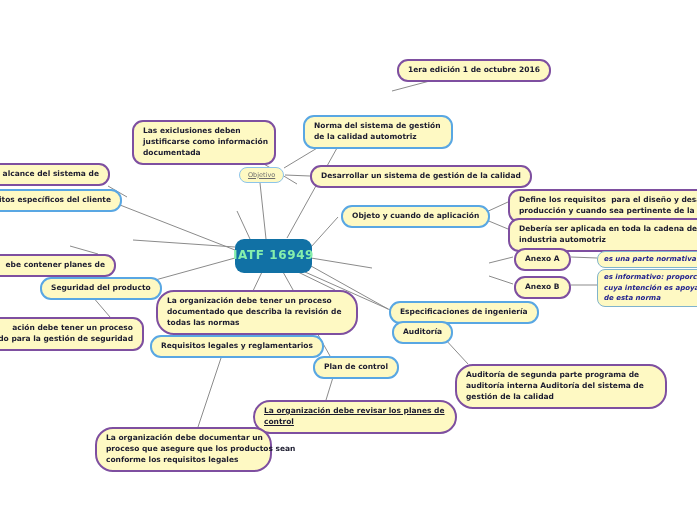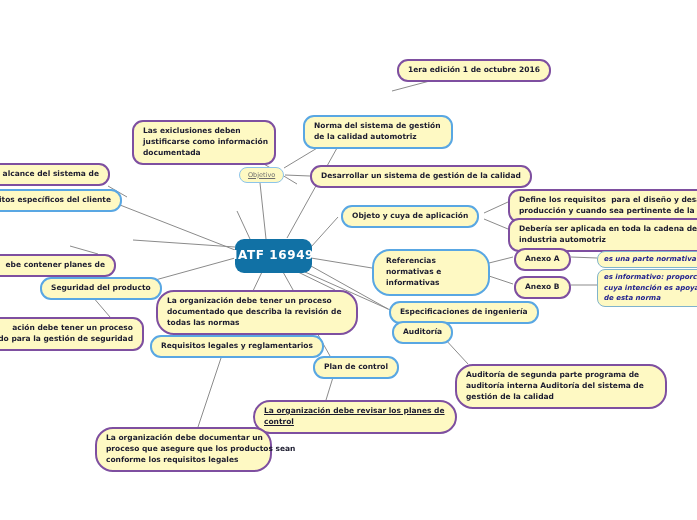--- a/index.html
+++ b/index.html
@@ -23,21 +23,21 @@
     line-height:1.45;
     padding:4px 9px;
     white-space:pre;
   }
   .topic{border-color:#59a7e3;}
   .detail{border-color:#7e4fa0;}
   .cut-left{text-align:right;}
   .center-node{
     background:#1171a5;
     border:none;
-    color:#ffffff;
+    color:#86efac;
     font-size:12px;
     letter-spacing:0.6px;
     border-radius:9px;
     display:flex;align-items:center;justify-content:center;
     padding:0;
   }
   .small-node{
     border:1.5px solid #8cc4ea;
     border-radius:8px;
     color:#6e6e6e;
@@ -106,38 +106,35 @@
 
   <div class="node detail cut-left" style="left:-82px;top:163px;width:192px;">l alcance del sistema de</div>
 
   <div class="node topic cut-left" style="left:-60px;top:189px;width:182px;">quisitos específicos del cliente</div>
 
   <div class="node small-node" style="left:239px;top:167px;text-decoration:underline;">Objetivo</div>
 
   <div class="node detail" style="left:310px;top:165px;">Desarrollar un sistema de gestión de la calidad</div>
 
 
-  <div class="node topic" style="left:341px;top:205px;">Objeto y cuya de aplicación</div>
+  <div class="node topic" style="left:341px;top:205px;">Objeto y cuando de aplicación</div>
 
   <div class="node detail" style="left:508px;top:189px;width:280px;">Define los requisitos  para el diseño y desarrollo
 producción y cuando sea pertinente de la industria</div>
 
   <div class="node detail" style="left:508px;top:218px;width:280px;">Debería ser aplicada en toda la cadena de suministro
 industria automotriz</div>
 
 
   <div class="node detail cut-left" style="left:-72px;top:254px;width:188px;">ebe contener planes de</div>
 
   <div class="node topic" style="left:40px;top:277px;">Seguridad del producto</div>
 
   <div class="node center-node" style="left:235px;top:239px;width:77px;height:34px;">IATF 16949</div>
 
-  <div class="node topic round18" style="left:372px;top:249px;width:118px;padding:5px 12px;">Referencias
-normativas e
-informativas</div>
 
   <div class="node detail" style="left:514px;top:248px;">Anexo A</div>
 
   <div class="node detail" style="left:514px;top:276px;">Anexo B</div>
 
   <div class="node note-node" style="left:597px;top:251px;width:170px;">es una parte normativa de esta norma</div>
 
   <div class="node note-node" style="left:597px;top:269px;width:170px;">es informativo: proporciona a
 cuya intención es apoyar en
 de esta norma</div>

